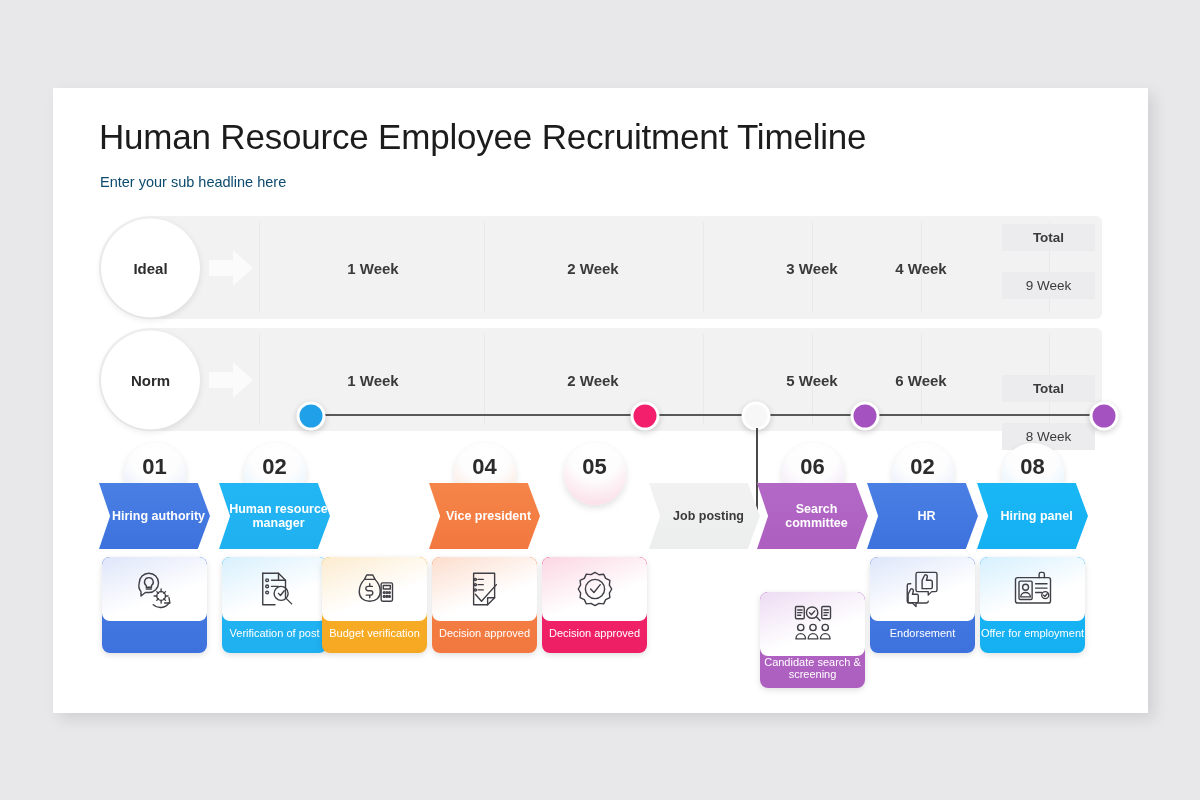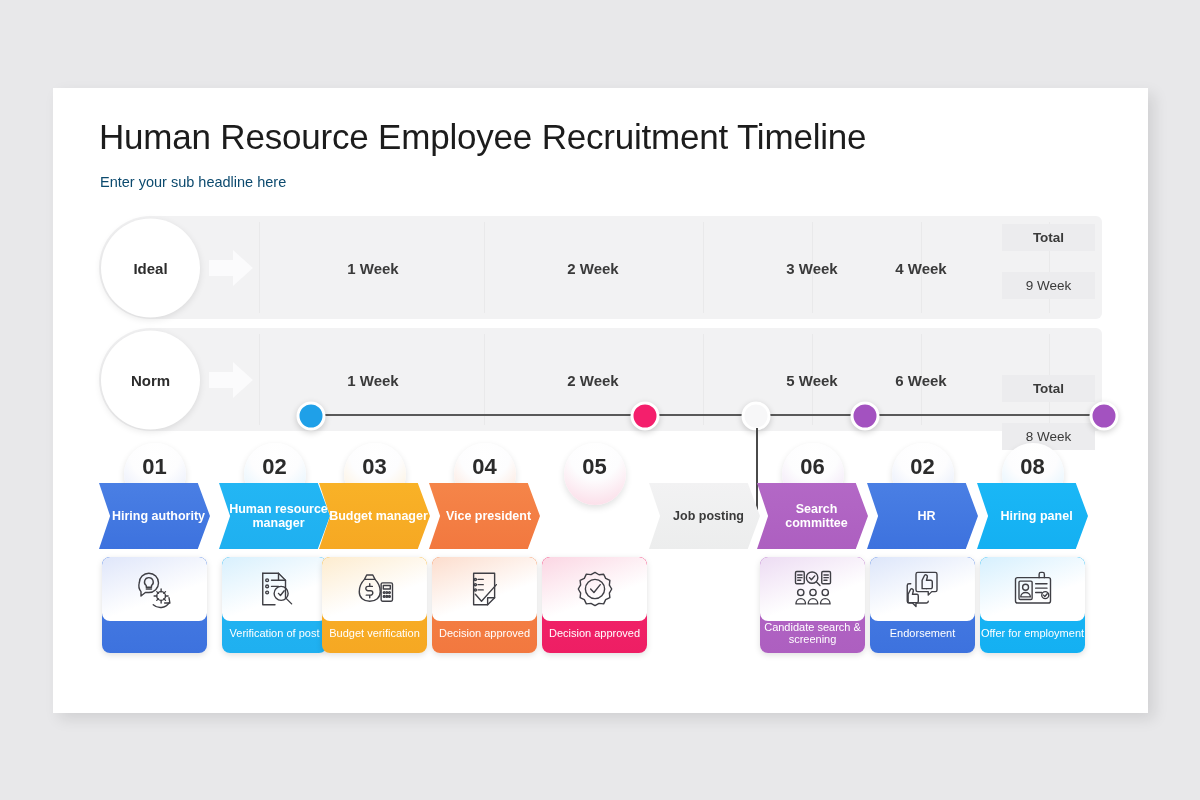--- a/index.html
+++ b/index.html
@@ -238,22 +238,20 @@
                 <line x1="20" y1="21" x2="28" y2="21"></line>
                 <circle cx="31" cy="29" r="8"></circle>
                 <path d="M28 29l2.2 2.4L34.5 26"></path>
                 <line x1="37" y1="35" x2="43" y2="41"></line>
               </svg>
             </div>
             <div class="card-label">Verification of post</div>
           </div>
         </div>
         <div class="step" style="left: 220px;">
-          <div class="badge" style="background: radial-gradient(circle at 50% 18%, rgb(255, 255, 255) 0%, rgb(253, 253, 254) 42%, rgb(253, 236, 207) 100%);">03</div>
-          <div class="chev" style="background: linear-gradient(rgb(249, 178, 39) 0%, rgb(246, 168, 35) 100%);">Budget manager</div>
           <div class="card" style="background: linear-gradient(rgb(249, 178, 39) 0%, rgb(246, 168, 35) 100%);">
             <div class="card-icon" style="background: linear-gradient(160deg, rgb(253, 236, 207) 0%, rgb(255, 255, 255) 62%);">
               <svg class="ico" viewBox="0 0 48 48">
                 <path d="M12 13h12l-2.5-5h-7z"></path>
                 <path d="M24 13c4 4 6 9 6 14 0 7-5 11-12 11S6 34 6 27c0-5 2-10 6-14"></path>
                 <path d="M21 21h-5a2.5 2.5 0 0 0 0 5h3a2.5 2.5 0 0 1 0 5h-5M18 18v3M18 31v3"></path>
                 <rect x="31" y="17" width="13" height="21" rx="1.6"></rect>
                 <rect x="33.5" y="20" width="8" height="4"></rect>
                 <circle cx="34.5" cy="28" r="1"></circle>
                 <circle cx="37.5" cy="28" r="1"></circle>
@@ -298,21 +296,21 @@
             </div>
             <div class="card-label">Decision approved</div>
           </div>
         </div>
         <div class="step" style="left: 550px;">
           <div class="chev plain" style="background: linear-gradient(rgb(242, 242, 243) 0%, rgb(236, 237, 237) 100%);">Job posting</div>
         </div>
         <div class="step" style="left: 658px;">
           <div class="badge" style="background: radial-gradient(circle at 50% 18%, rgb(255, 255, 255) 0%, rgb(253, 253, 254) 42%, rgb(237, 220, 243) 100%);">06</div>
           <div class="chev" style="background: linear-gradient(rgb(179, 104, 198) 0%, rgb(173, 95, 192) 100%);">Search committee</div>
-          <div class="card" style="background: linear-gradient(rgb(179, 104, 198) 0%, rgb(173, 95, 192) 100%);">
+          <div class="card" style="background: linear-gradient(rgb(179, 104, 198) 0%, rgb(173, 95, 192) 100%); margin-top: 35px;">
             <div class="card-icon" style="background: linear-gradient(160deg, rgb(237, 220, 243) 0%, rgb(255, 255, 255) 62%);">
               <svg class="ico" viewBox="0 0 48 48">
                 <rect x="4" y="4" width="10" height="14" rx="1.4"></rect>
                 <line x1="6.5" y1="8" x2="11.5" y2="8"></line>
                 <line x1="6.5" y1="11" x2="11.5" y2="11"></line>
                 <line x1="6.5" y1="14" x2="10" y2="14"></line>
                 <rect x="34" y="4" width="10" height="14" rx="1.4"></rect>
                 <line x1="36.5" y1="8" x2="41.5" y2="8"></line>
                 <line x1="36.5" y1="11" x2="41.5" y2="11"></line>
                 <line x1="36.5" y1="14" x2="40" y2="14"></line>

